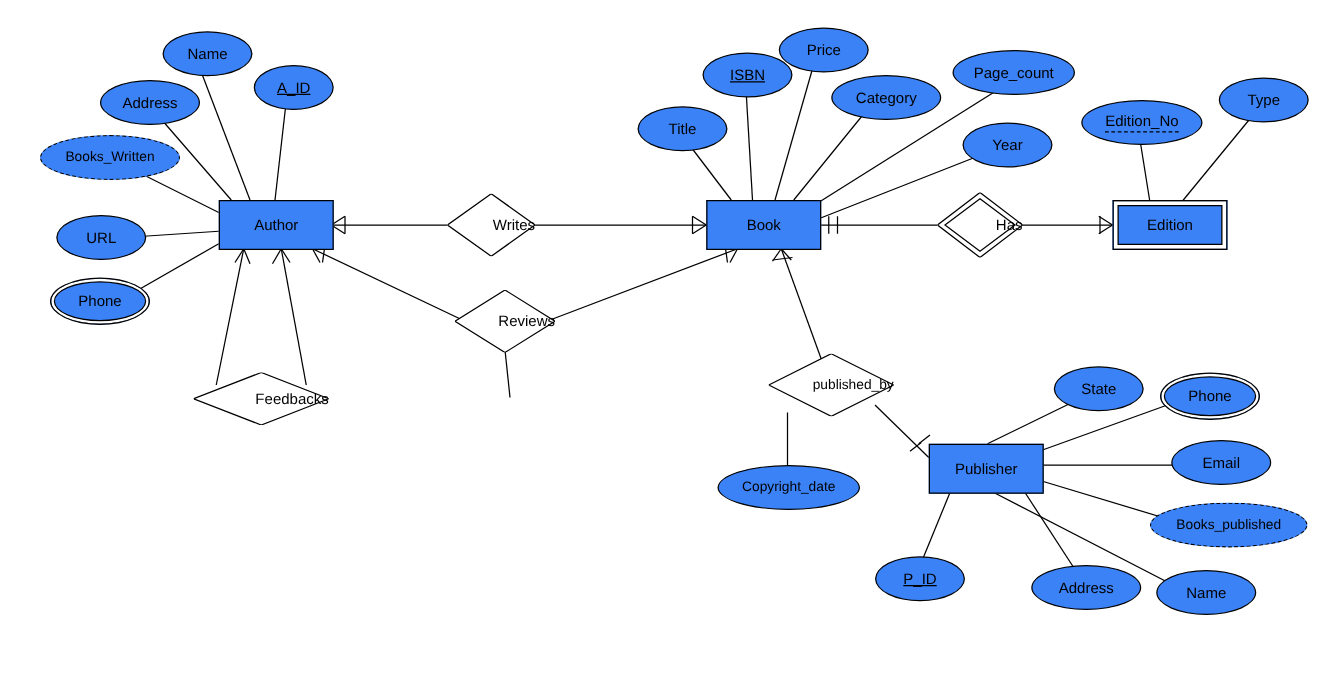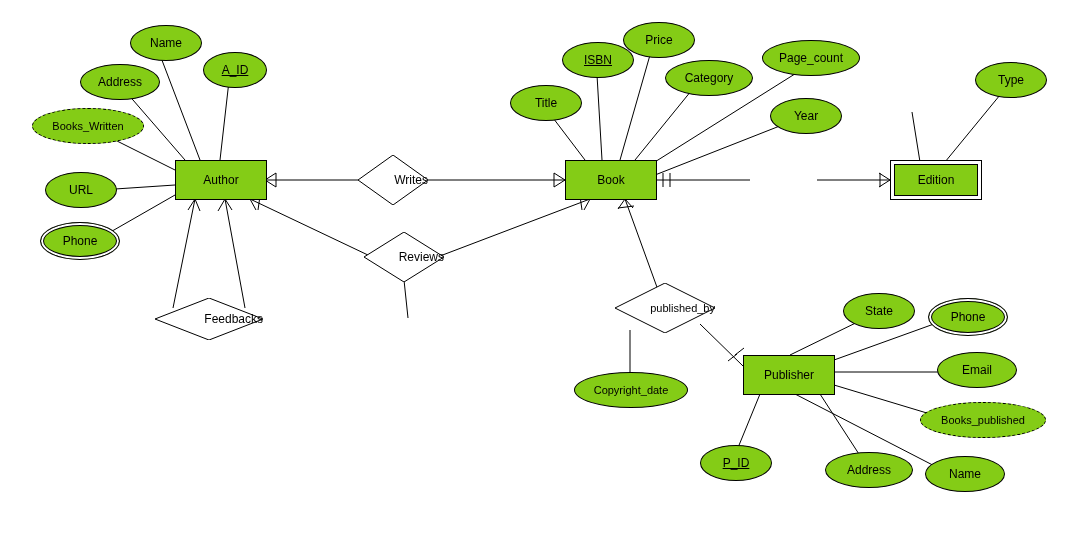--- a/index.html
+++ b/index.html
@@ -1,17 +1,17 @@
 <!DOCTYPE html>
 <html><head>
 <meta charset="utf-8">
 <style>
   html,body{margin:0;padding:0;width:1074px;height:544px;font-family:Arial,Helvetica,sans-serif;font-size:12px;background:#fff;color:#000}
   .stage{position:relative;width:1074px;height:544px}
-  .node{position:absolute;display:flex;align-items:center;justify-content:center;text-align:center;background:#84cc16}
+  .node{position:absolute;display:flex;align-items:center;justify-content:center;text-align:center;background:#3b82f6}
   .entity{border:1px solid #000}
   .weak-entity{border:1px solid #000;box-shadow:inset 0 0 0 3px #fff,inset 0 0 0 4px #000}
   .attr{border:1px solid #000;border-radius:50%}
   .attr.derived{border:1px dashed #000}
   .attr.multi{box-shadow:inset 0 0 0 2px #fff,inset 0 0 0 3px #000}
   .underline{text-decoration:underline}
   .dashed-underline{border-bottom:1px dashed #000;padding-bottom:1px}
   svg.edges{position:absolute;left:0;top:0;width:1074px;height:544px;pointer-events:none}
   svg.edges line{stroke:#000;stroke-width:1}
   .diamond{position:absolute;display:flex;align-items:center;justify-content:flex-end}
@@ -127,20 +127,27 @@
         <polygon points="40,0 80,25 40,50 0,25" fill="#fff" stroke="#000"></polygon>
       </svg>
   <span>Reviews</span>
 </div>
 <div class="diamond" style="left:155px;top:298px;width:108px;height:42px">
   <svg width="108" height="42">
         <polygon points="54,0 108,21 54,42 0,21" fill="#fff" stroke="#000"></polygon>
       </svg>
   <span>Feedbacks</span>
 </div>
+<div class="diamond" style="left:750px;top:154px;width:68px;height:52px">
+  <svg width="68" height="52">
+        <polygon points="34,0 68,26 34,52 0,26" fill="#fff" stroke="#000"></polygon>
+        <polygon points="34,5 62,26 34,47 6,26" fill="none" stroke="#000"></polygon>
+      </svg>
+  <span>Has</span>
+</div>
 <div class="diamond" style="left:615px;top:283px;width:100px;height:50px">
   <svg width="100" height="50">
         <polygon points="50,0 100,25 50,50 0,25" fill="#fff" stroke="#000"></polygon>
       </svg>
   <span style="font-size:11px">published_by</span>
 </div>
 
 <div class="node attr" style="left:130px;top:25px;width:70px;height:34px">
       <span>Name</span>
     </div>
@@ -172,20 +179,23 @@
 <div class="node attr" style="left:623px;top:22px;width:70px;height:34px">
       <span>Price</span>
     </div>
 <div class="node attr" style="left:762px;top:40px;width:96px;height:34px">
       <span>Page_count</span>
     </div>
 <div class="node attr" style="left:770px;top:98px;width:70px;height:34px">
       <span>Year</span>
     </div>
 
+<div class="node attr" style="left:865px;top:80px;width:95px;height:34px">
+      <span class="dashed-underline">Edition_No</span>
+    </div>
 <div class="node attr" style="left:975px;top:62px;width:70px;height:34px">
       <span>Type</span>
     </div>
 
 
 <div class="node attr" style="left:574px;top:372px;width:112px;height:34px">
       <span style="font-size:11px">Copyright_date</span>
     </div>
 
 <div class="node attr" style="left:843px;top:293px;width:70px;height:34px">

